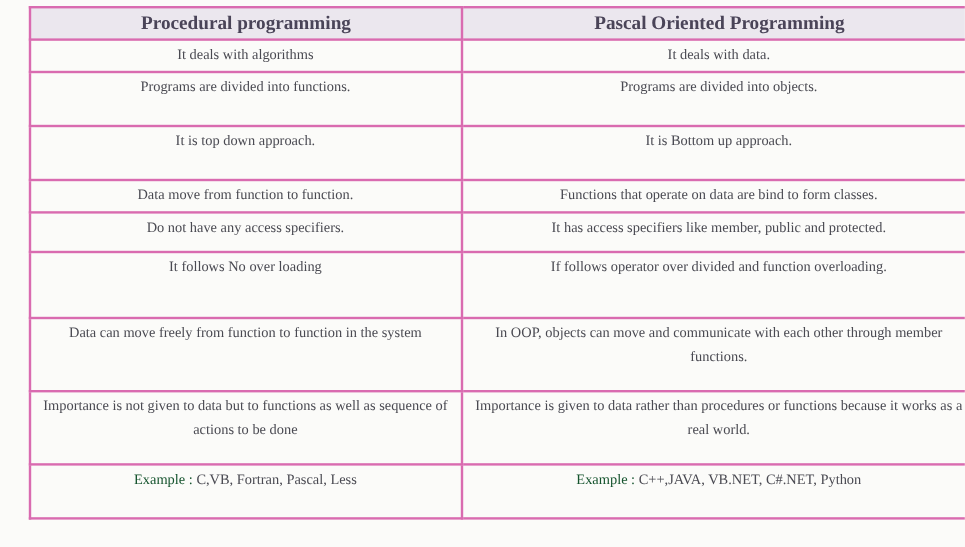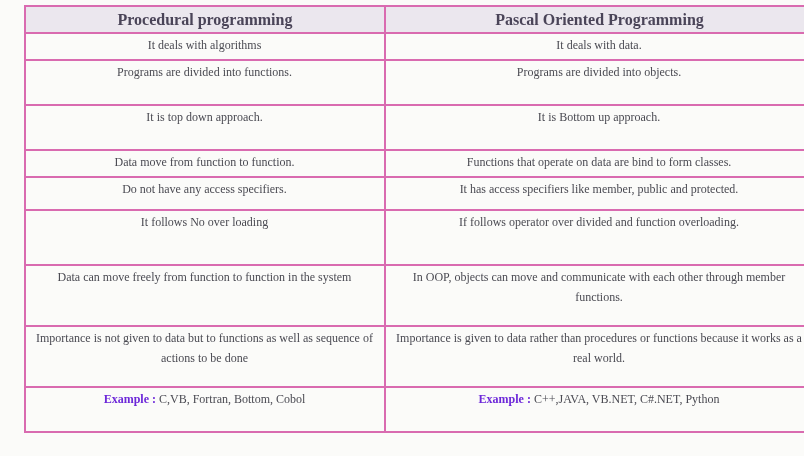--- a/index.html
+++ b/index.html
@@ -2,21 +2,21 @@
 <html><head>
 <meta charset="utf-8">
 <style>
   html, body { margin:0; padding:0; background:#fbfbf9; }
   body { width:804px; height:456px; overflow:hidden; position:relative; font-family:"Liberation Serif", serif; color:#4a4a52; }
   table { position:absolute; left:24px; top:5px; border-collapse:collapse; width:789px; table-layout:fixed; }
   td, th { border:2px solid #d96bb0; font-size:12px; line-height:20px; vertical-align:top; padding:1px 6px 0 5px; text-align:center; }
   th { background:#ebe7ee; font-weight:bold; text-align:center; padding:3px 4px 2px; color:#4a4458; font-size:16px; }
   col.c1 { width:360px; }
   col.c2 { width:429px; }
-  .ex { color:#6d28d9; font-weight:bold; }
+  .ex { color:#14532d; font-weight:normal; }
 </style>
 </head>
 <body>
 
 <table>
   <colgroup>
       <col class="c1">
       <col class="c2">
     </colgroup>
   <tbody>
@@ -50,17 +50,17 @@
   </tr>
   <tr style="height:61px">
     <td>Data can move freely from function to function in the system</td>
     <td>In OOP, objects can move and communicate with each other through member functions.</td>
   </tr>
   <tr style="height:61px">
     <td>Importance is not given to data but to functions as well as sequence of actions to be done</td>
     <td>Importance is given to data rather than procedures or functions because it works as a real world.</td>
   </tr>
   <tr style="height:45px">
-    <td><span class="ex">Example :</span><span> C,VB, Fortran, Bottom, Cobol</span></td>
+    <td><span class="ex">Example :</span><span> C,VB, Fortran, Pascal, Less</span></td>
     <td><span class="ex">Example  :</span><span> C++,JAVA, VB.NET, C#.NET, Python</span></td>
   </tr>
 </tbody>
   </table>
 
 </body></html>

